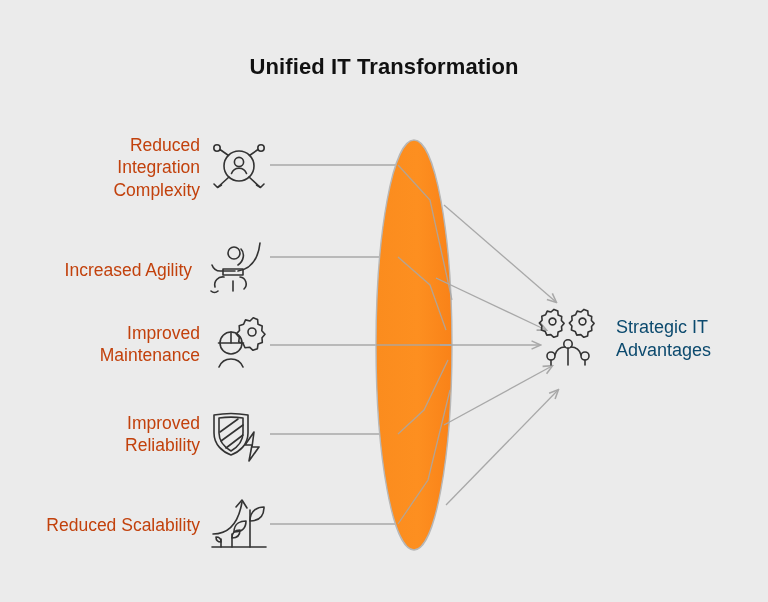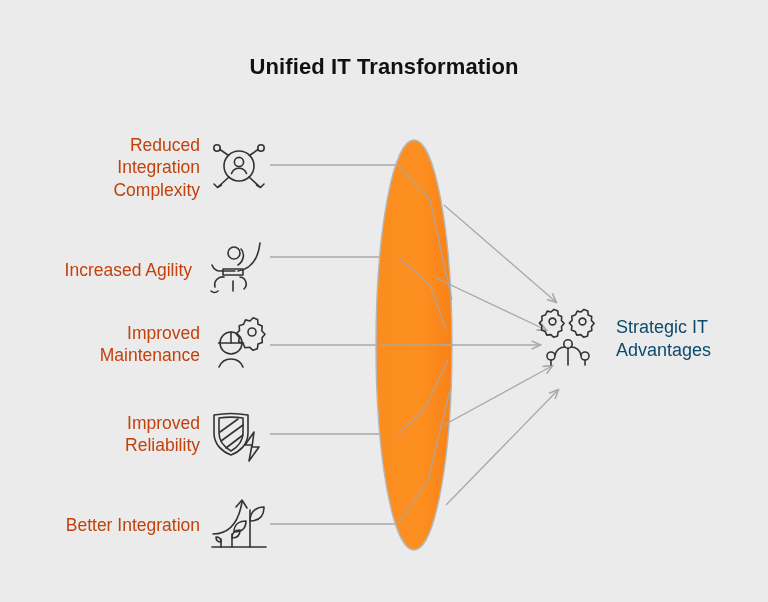--- a/index.html
+++ b/index.html
@@ -194,21 +194,21 @@
         <path d="M9,13 a24,6 0 0 1 24,0 v15 c0,10 -7,15 -12,18 -5,-3 -12,-8 -12,-18 z"></path>
         <path d="M10,27 L28,14"></path>
         <path d="M11,36 L33,20"></path>
         <path d="M16,43 L33,30"></path>
         <path d="M44,27 l-9,13 h7 l-3,16 10,-14 h-7 z"></path>
       </svg>
     </div>
   </div>
 
   <div class="input-row" style="top:496px; left:28px; width:240px;">
-    <div class="input-label">Better Integration</div>
+    <div class="input-label">Reduced Scalability</div>
     <div class="input-icon">
       <svg viewBox="0 0 58 58" fill="none" stroke="#333" stroke-width="1.6" stroke-linecap="round" stroke-linejoin="round">
         <path d="M2,51 h54"></path>
         <path d="M40,51 V14"></path>
         <path d="M40,25 c0,-11 8,-14 14,-14 0,8 -4,14 -14,14 z"></path>
         <path d="M24,36 c0,-9 7,-11 12,-11 0,7 -4,11 -12,11 z"></path>
         <path d="M22,51 V38"></path>
         <path d="M22,42 c0,-6 4,-8 8,-8 0,5 -3,8 -8,8 z"></path>
         <path d="M11,51 v-8"></path>
         <path d="M11,46 c-3,0 -5,-2 -5,-5 4,0 5,2 5,5 z"></path>

